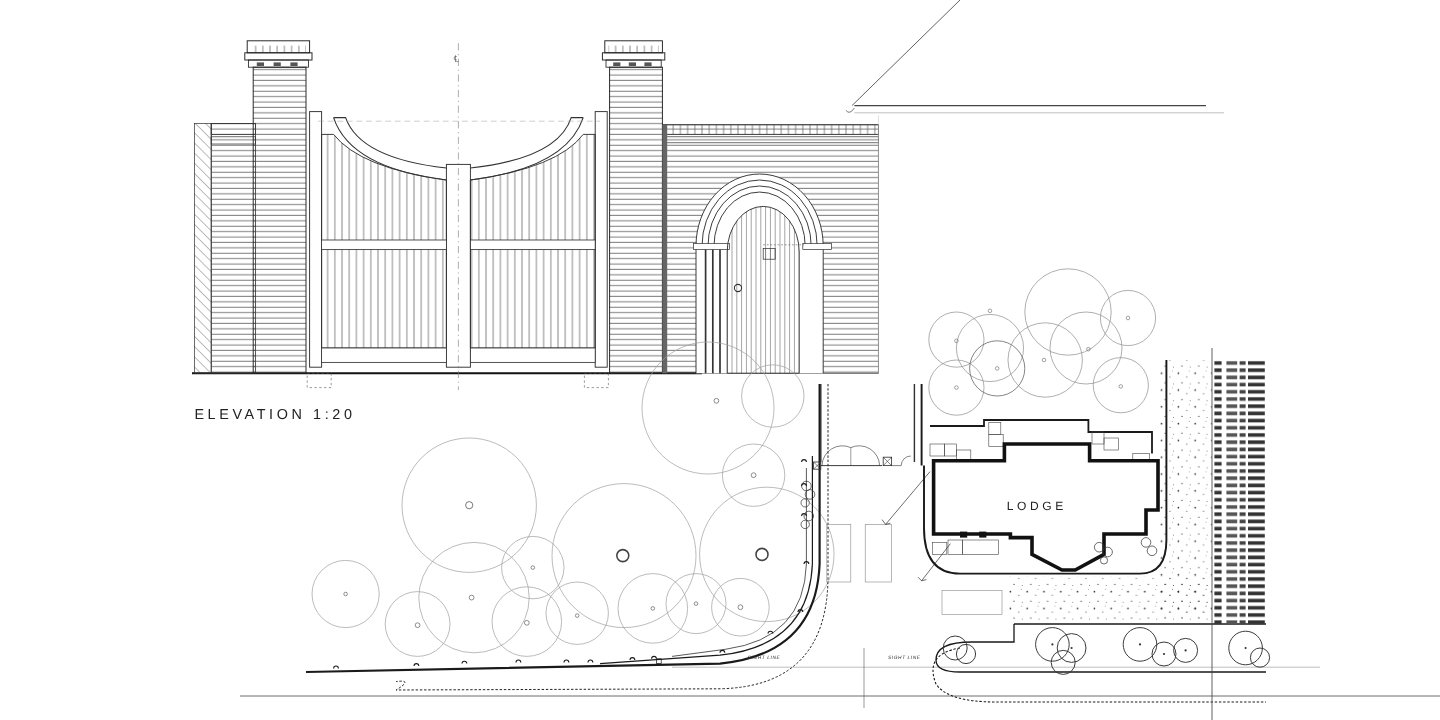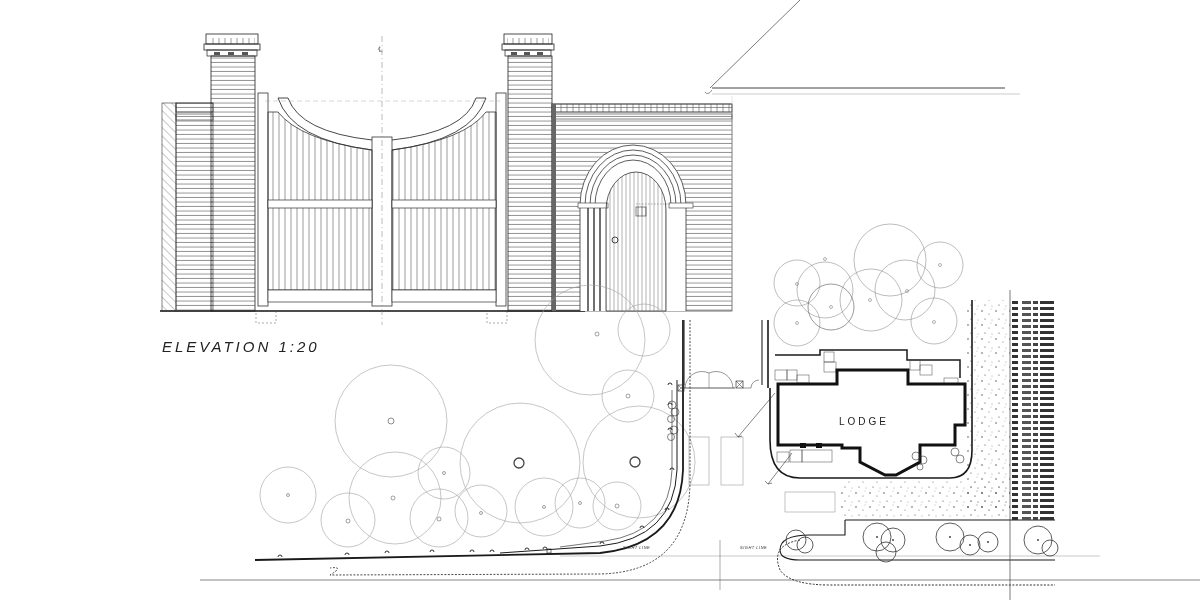--- a/index.html
+++ b/index.html
@@ -1,18 +1,18 @@
 <!DOCTYPE html>
 <html><head>
 <meta charset="utf-8">
 <style>
   html,body{margin:0;padding:0;background:#ffffff;}
   body{width:1200px;height:600px;overflow:hidden;position:relative;font-family:"Liberation Sans",sans-serif;}
   #canvas{position:absolute;left:0;top:0;width:1200px;height:600px;}
-  .lbl{position:absolute;font-family:"Liberation Sans",sans-serif;color:#222;letter-spacing:3px;font-size:15px;white-space:nowrap;font-style:italic;}
+  .lbl{position:absolute;font-family:"Liberation Sans",sans-serif;color:#222;letter-spacing:3px;font-size:12px;white-space:nowrap;}
   .lbl-small{position:absolute;font-family:"Liberation Sans",sans-serif;color:#333;font-size:4px;letter-spacing:0.5px;font-style:italic;white-space:nowrap;}
   svg text{font-family:"Liberation Sans",sans-serif;}
 </style>
 </head>
 <body>
 
 <div id="canvas">
 <svg width="1200" height="600" viewBox="0 0 1200 600" xmlns="http://www.w3.org/2000/svg">
   <defs>
     <pattern id="brick" width="8" height="4.5" patternUnits="userSpaceOnUse">

